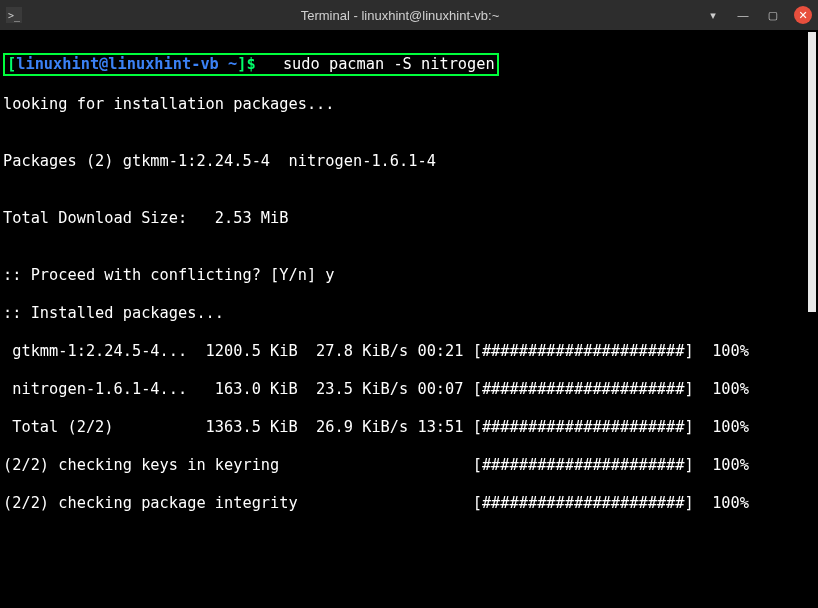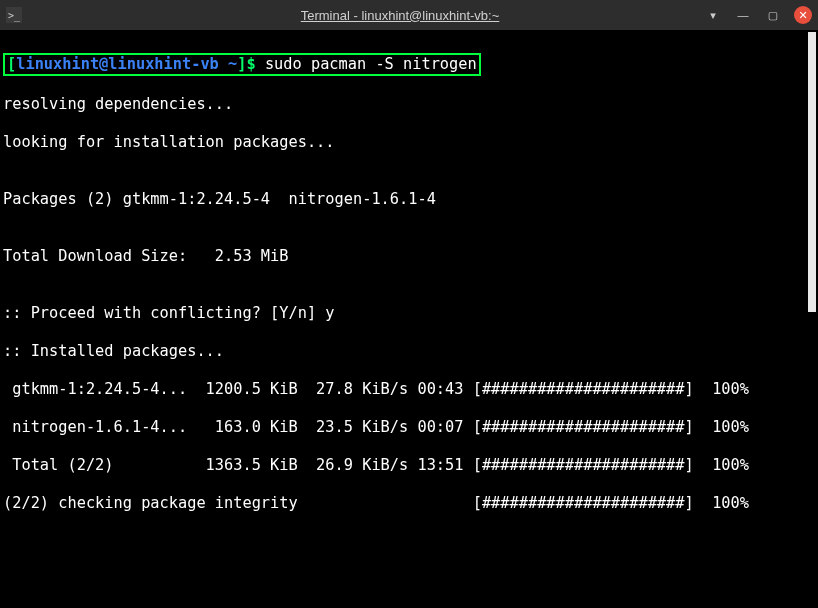--- a/index.html
+++ b/index.html
@@ -37,21 +37,20 @@
   }
   .title {
     flex: 1;
     text-align: center;
     color: #d0d0d0;
     font-size: 13px;
     font-family: sans-serif;
     position: absolute;
     left: 0; right: 18px;
     pointer-events: none;
-    text-decoration: underline;
   }
   .win-buttons {
     display: flex;
     gap: 12px;
     margin-left: auto;
     align-items: center;
   }
   .win-btn {
     width: 18px;
     height: 18px;
@@ -87,52 +86,52 @@
     background: #e8e8e8;
     border-radius: 0;
   }
   .prompt-bracket { color: #00ff6a; font-weight: bold; }
   .prompt-text { color: #3b82f6; font-weight: bold; }
   .hl-box {
     border: 2px solid #00ff3c;
     padding: 0 2px;
     display: inline-block;
   }
-  .cmd { color: #ffffff; }
+  .cmd { color: #ffffff; margin-left: 18px; }
   .line { white-space: pre; }
 </style>
 </head>
 <body>
 
 <div class="window">
   <div class="titlebar">
     <div class="title-icon">&gt;_</div>
     <div class="title">Terminal - linuxhint@linuxhint-vb:~</div>
     <div class="win-buttons">
       <div class="win-btn">▾</div>
       <div class="win-btn">—</div>
       <div class="win-btn">▢</div>
       <div class="win-btn close">✕</div>
     </div>
   </div>
 
   <div class="terminal">
 <div class="line"><span class="hl-box"><span class="prompt-bracket">[</span><span class="prompt-text">linuxhint@linuxhint-vb ~</span><span class="prompt-bracket">]$ </span><span class="cmd">sudo pacman -S nitrogen</span></span></div>
-<div class="line">resolving dependencies...</div>
 <div class="line">looking for installation packages...</div>
 <div class="line"></div>
 <div class="line">Packages (2) gtkmm-1:2.24.5-4  nitrogen-1.6.1-4</div>
 <div class="line"></div>
 <div class="line">Total Download Size:   2.53 MiB</div>
 <div class="line"></div>
 <div class="line">:: Proceed with conflicting? [Y/n] y</div>
 <div class="line">:: Installed packages...</div>
-<div class="line"> gtkmm-1:2.24.5-4...  1200.5 KiB  27.8 KiB/s 00:43 [######################]  100%</div>
+<div class="line"> gtkmm-1:2.24.5-4...  1200.5 KiB  27.8 KiB/s 00:21 [######################]  100%</div>
 <div class="line"> nitrogen-1.6.1-4...   163.0 KiB  23.5 KiB/s 00:07 [######################]  100%</div>
 <div class="line"> Total (2/2)          1363.5 KiB  26.9 KiB/s 13:51 [######################]  100%</div>
+<div class="line">(2/2) checking keys in keyring                     [######################]  100%</div>
 <div class="line">(2/2) checking package integrity                   [######################]  100%</div>
 
 
 
 
 
 
 
 
 

